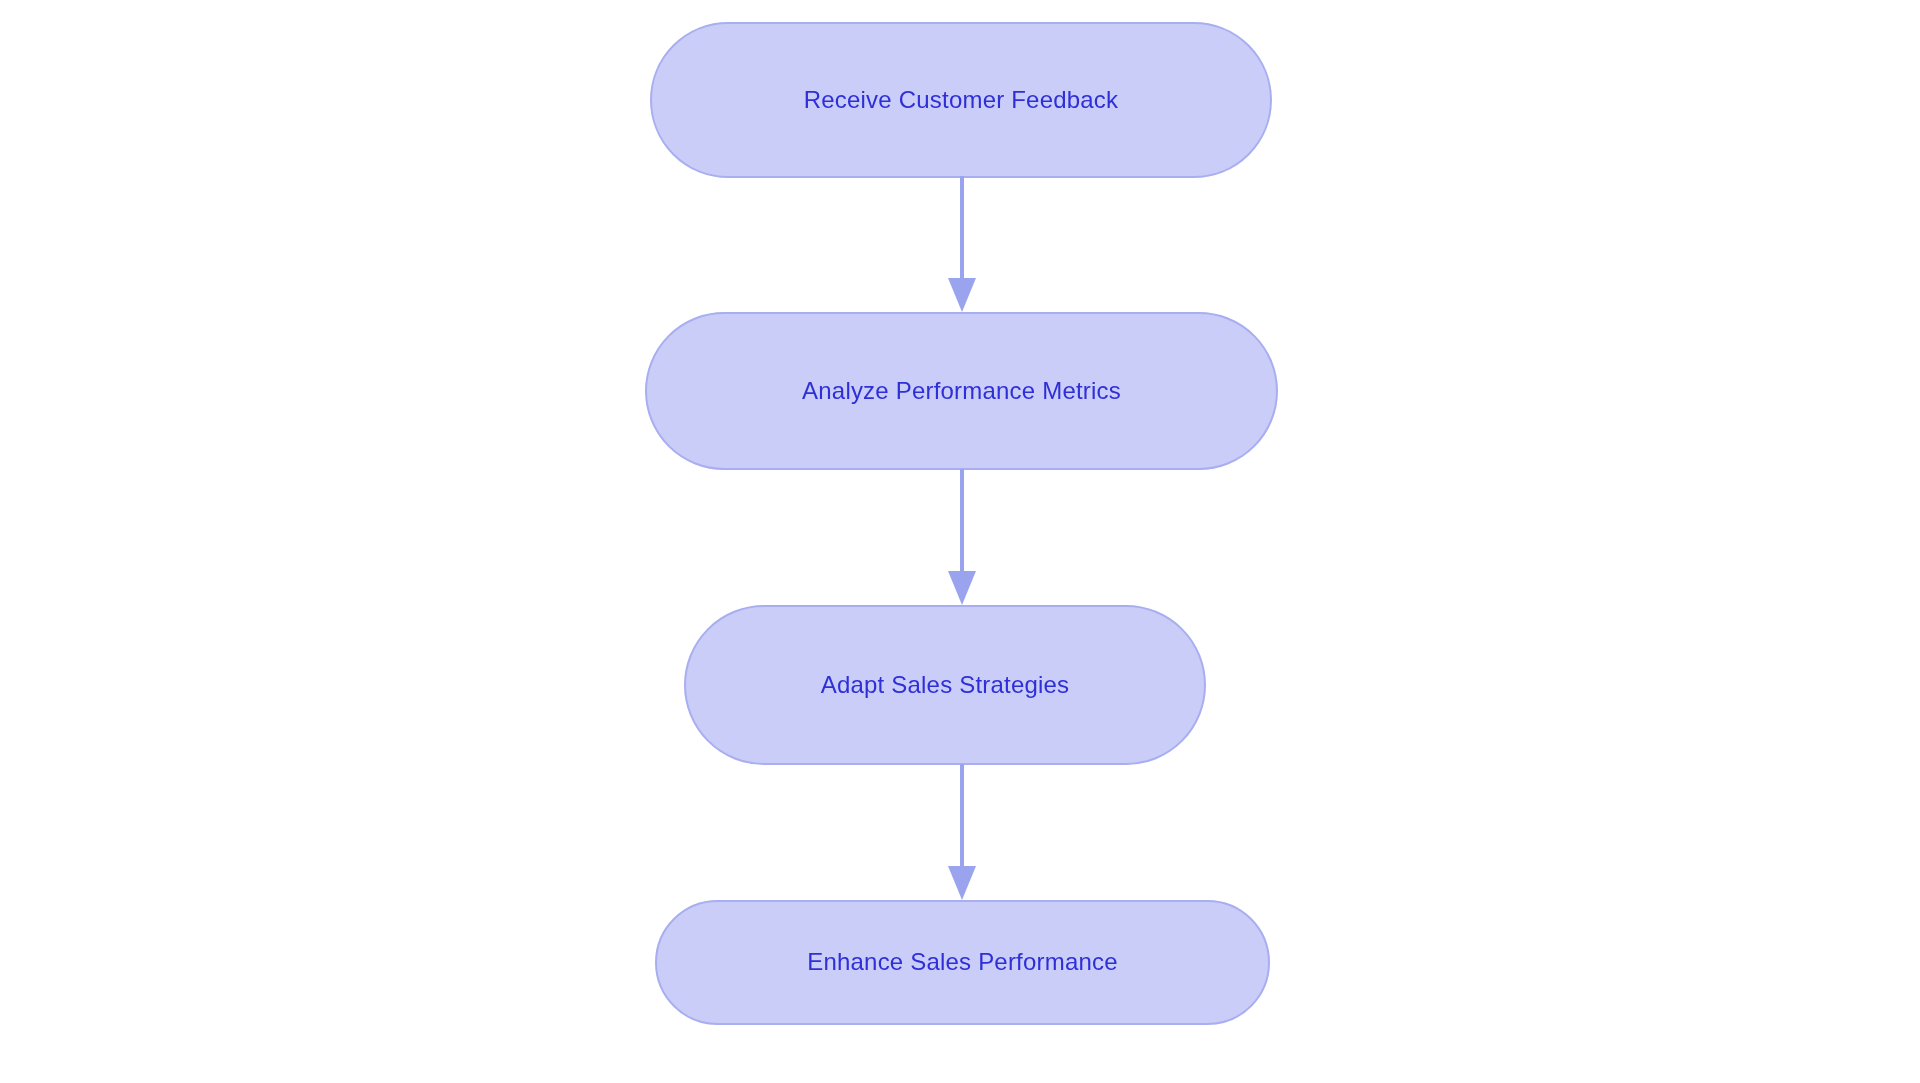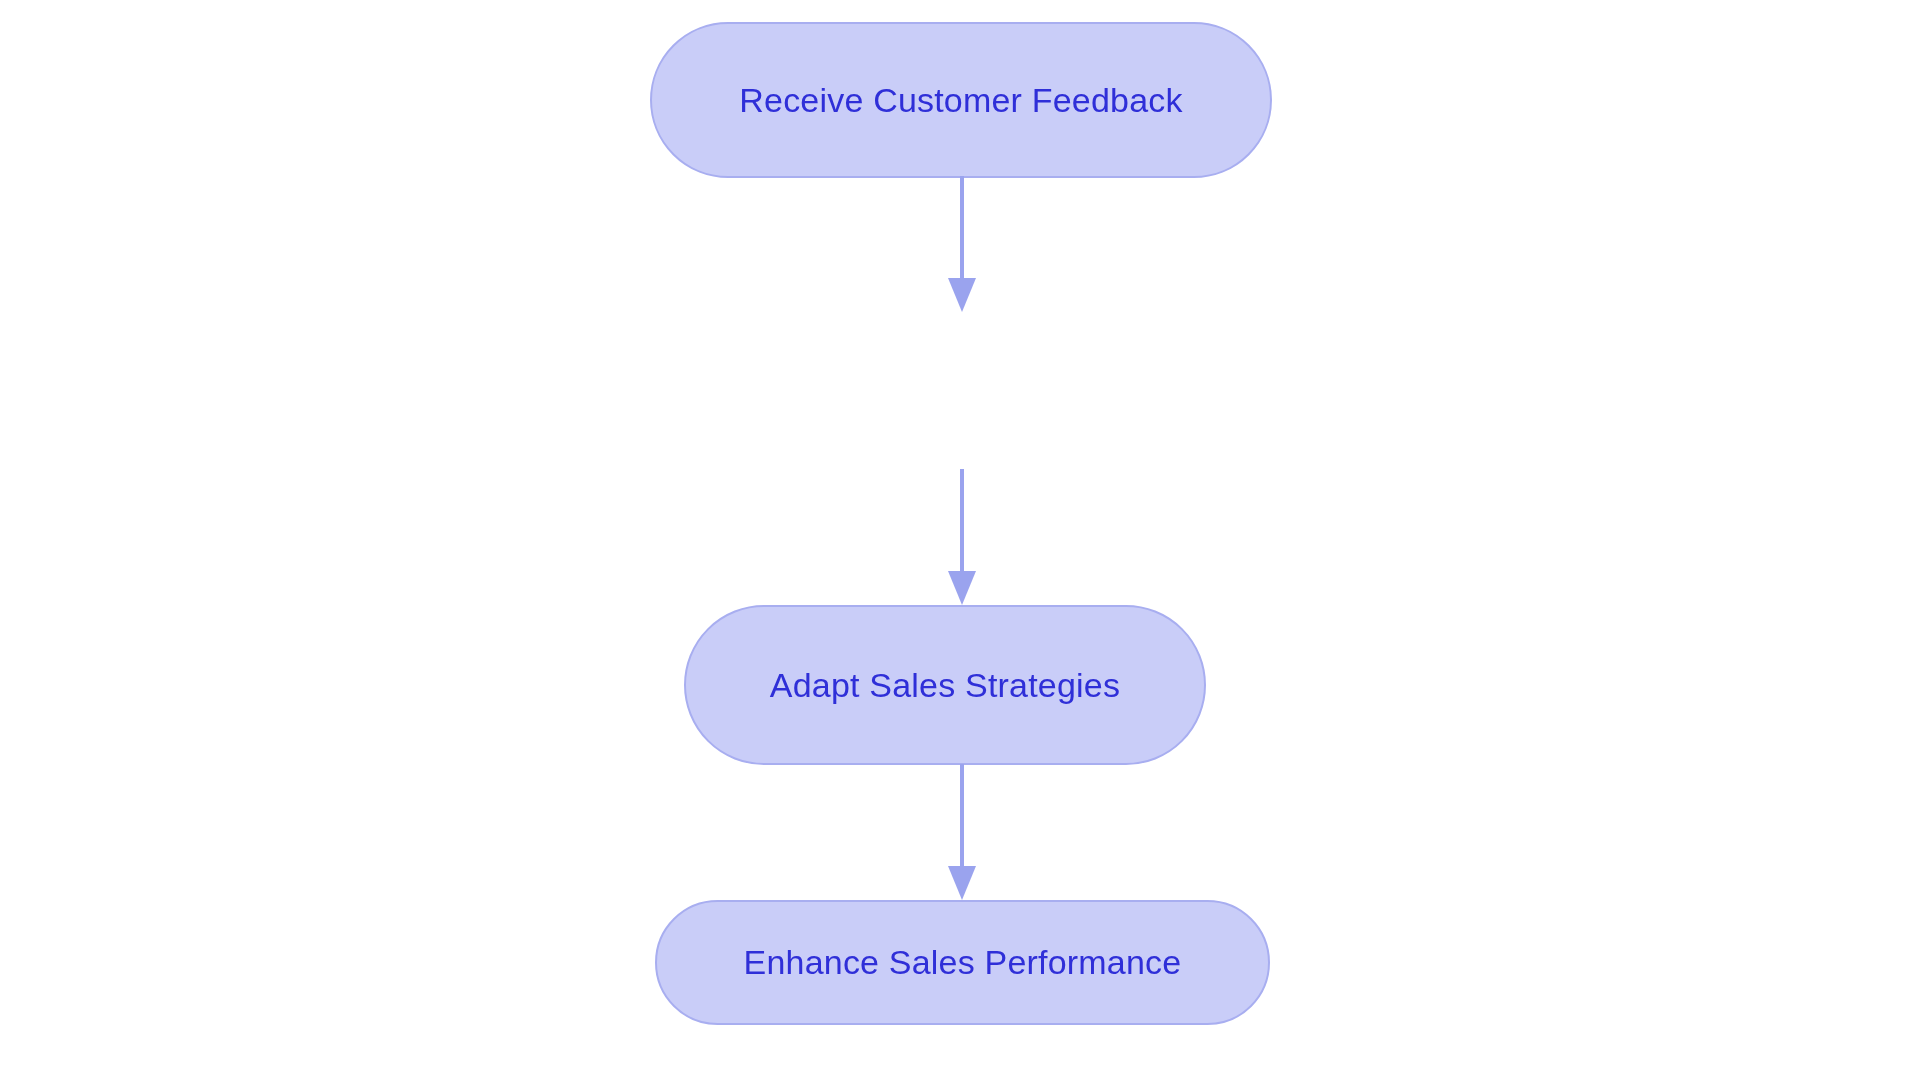--- a/index.html
+++ b/index.html
@@ -32,21 +32,21 @@
     color: #2f2fd8;
     font-size: 34px;
     font-weight: 400;
     letter-spacing: 0.2px;
     line-height: 1.2;
     white-space: nowrap;
     user-select: none;
   }
   .node-label {
     color: #2f2fd8;
-    font-size: 34px;
+    font-size: 24px;
     pointer-events: none;
   }
   .flow-edge {
     position: absolute;
     pointer-events: none;
   }
   .flow-edge svg {
     display: block;
     overflow: visible;
   }
@@ -60,20 +60,23 @@
     <span class="node-label">Receive Customer Feedback</span>
   </div>
 
   <div class="flow-edge" style="left:939px; top:176px; width:46px; height:138px;">
     <svg width="46" height="138" viewBox="0 0 46 138" xmlns="http://www.w3.org/2000/svg">
       <line x1="23" y1="0" x2="23" y2="104" stroke="#9aa3ee" stroke-width="4"></line>
       <polygon points="9,102 37,102 23,136" fill="#9aa3ee"></polygon>
     </svg>
   </div>
 
+  <div class="flow-node" style="left:645px; top:312px; width:633px; height:158px;">
+    <span class="node-label">Analyze Performance Metrics</span>
+  </div>
 
   <div class="flow-edge" style="left:939px; top:469px; width:46px; height:138px;">
     <svg width="46" height="138" viewBox="0 0 46 138" xmlns="http://www.w3.org/2000/svg">
       <line x1="23" y1="0" x2="23" y2="104" stroke="#9aa3ee" stroke-width="4"></line>
       <polygon points="9,102 37,102 23,136" fill="#9aa3ee"></polygon>
     </svg>
   </div>
 
   <div class="flow-node" style="left:684px; top:605px; width:522px; height:160px;">
     <span class="node-label">Adapt Sales Strategies</span>

